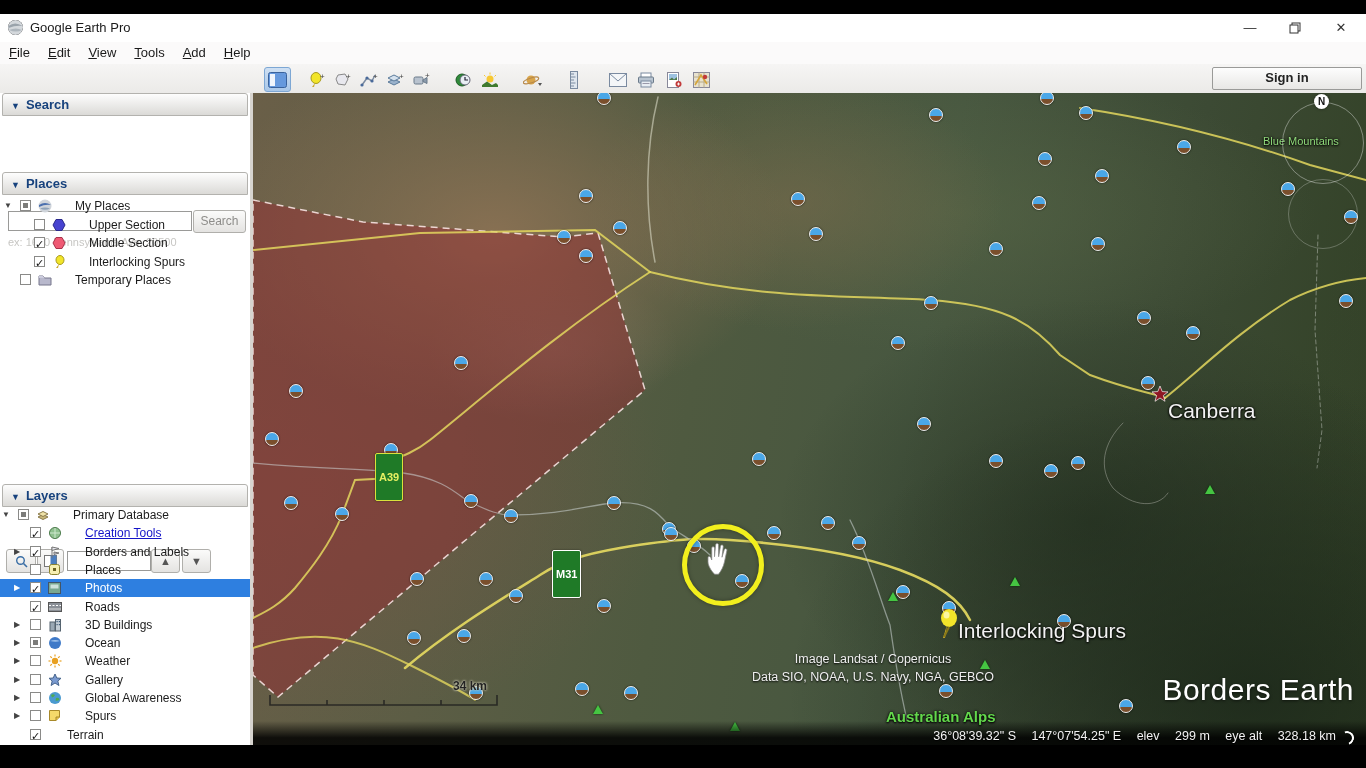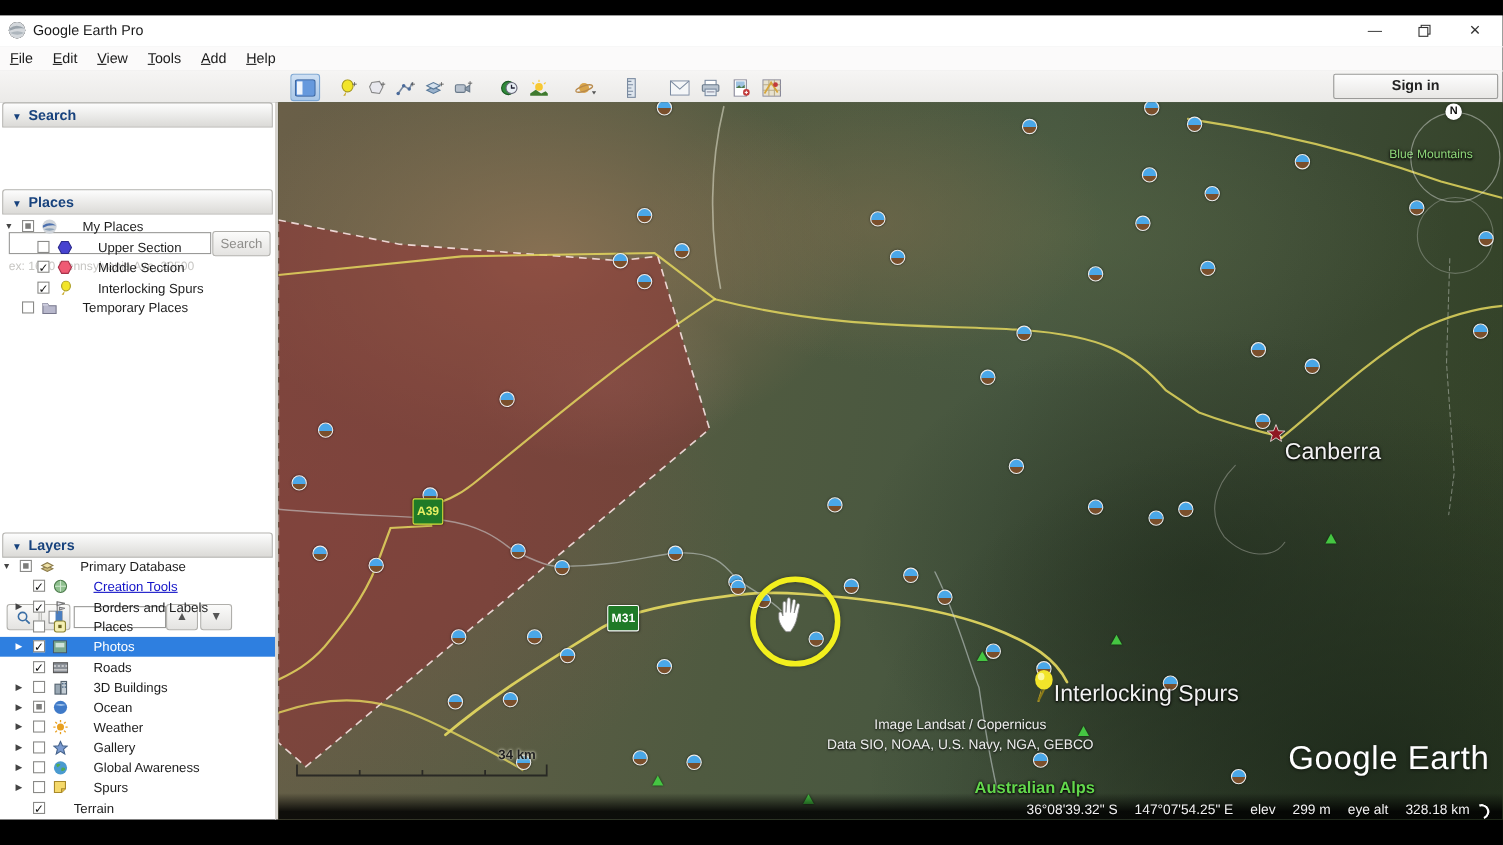--- a/index.html
+++ b/index.html
@@ -54,21 +54,21 @@
       radial-gradient(ellipse 420px 300px at 840px 430px, rgba(36,48,32,.7), rgba(36,48,32,0) 75%),
       radial-gradient(ellipse 320px 520px at 1290px 380px, rgba(58,70,52,.55), rgba(58,70,52,0) 75%),
       radial-gradient(ellipse 520px 200px at 700px 120px, rgba(92,106,72,.5), rgba(92,106,72,0) 70%),
       linear-gradient(100deg,#6a5f48 0%,#5c5d45 22%,#4f5a40 40%,#475740 58%,#3c4a34 78%,#314024 100%);}
   #overlay-svg{left:0;top:0;}
   .photo-icon{position:absolute;width:12px;height:12px;border-radius:50%;border:1px solid #ececec;
     background:linear-gradient(#4aa7e8 55%, #7a4f2c 55%);box-shadow:0 0 2px rgba(0,0,0,.7);}
   .park-icon{position:absolute;width:0;height:0;border-left:5px solid transparent;border-right:5px solid transparent;
     border-bottom:9px solid #45c542;filter:drop-shadow(0 0 1px rgba(0,40,0,.9));}
   .shield{position:absolute;background:#1f7a27;border:1.5px solid #fff;border-radius:2px;color:#fff;
-    font-size:11px;font-weight:bold;padding:4px 3px;line-height:14px;box-shadow:0 0 2px rgba(0,0,0,.5);}
+    font-size:11px;font-weight:bold;padding:16px 3px;line-height:14px;box-shadow:0 0 2px rgba(0,0,0,.5);}
   .shield.alt{border-color:#d9e23c;color:#e6ef62;}
   .maplabel{position:absolute;color:#f2f2f2;text-shadow:0 1px 2px #000,0 0 3px #000;white-space:nowrap;}
   .maplabel.city{font-size:21px;}
   .maplabel.region{color:#63d84c;font-weight:bold;font-size:15px;}
   .maplabel.region-small{color:#8fd87a;font-size:11px;}
   .maplabel.pin-label{font-size:21px;}
   #attribution{left:450px;top:557px;width:340px;text-align:center;color:#eee;font-size:12.5px;
     text-shadow:0 1px 2px #000;line-height:18px;}
   #ge-logo{right:12px;top:580px;font-size:30px;color:#fff;letter-spacing:.5px;text-shadow:0 1px 3px rgba(0,0,0,.6);}
   #compass-ring1{left:1029px;top:9px;width:80px;height:80px;border:1.5px solid rgba(255,255,255,.38);border-radius:50%;}
@@ -569,21 +569,21 @@
     <path d="M10 18 L6 31 L8 31 Z" fill="#caa92c"></path>
     <ellipse cx="12" cy="11" rx="8" ry="9" fill="#f2e52a"></ellipse>
     <ellipse cx="9.5" cy="8" rx="3" ry="3.5" fill="#fbf7a0"></ellipse>
     <path d="M12 20 L7 30" stroke="#8a7a18" stroke-width="2"></path>
   </svg>
 
   <div class="abs" id="attribution">
     <div>Image Landsat / Copernicus</div>
     <div>Data SIO, NOAA, U.S. Navy, NGA, GEBCO</div>
   </div>
-  <div class="abs" id="ge-logo">Google Earth</div>
+  <div class="abs" id="ge-logo">Borders Earth</div>
   <div class="abs" id="scalebar-label">34 km</div>
 
   <div class="abs" id="compass-ring1"></div>
   <div class="abs" id="compass-n">N</div>
   <div class="abs" id="compass-ring2"></div>
 
   <div class="abs" id="status-strip"></div>
   <div class="abs" id="statusbar">
     <span>36°08'39.32" S</span>
     <span>147°07'54.25" E</span>

